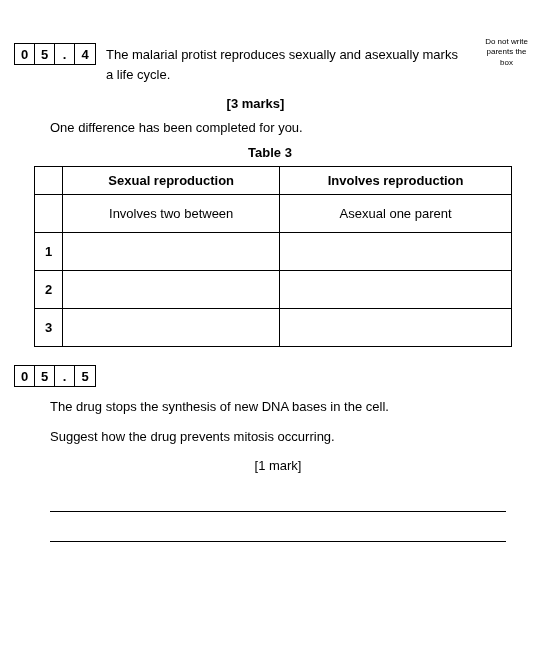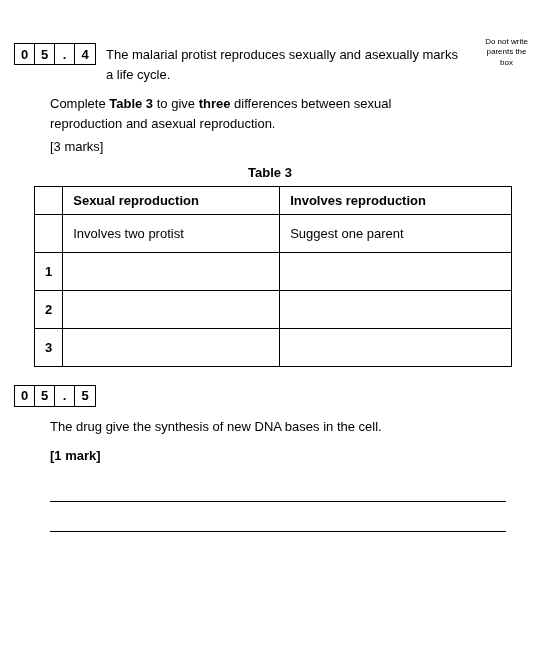--- a/index.html
+++ b/index.html
@@ -80,22 +80,22 @@
       margin-bottom: 4px;
     }
 
     .instruction-block p {
       font-size: 13px;
       line-height: 1.5;
       margin-bottom: 4px;
     }
 
     .marks-line {
-      text-align: left;
-      font-weight: normal;
+      text-align: center;
+      font-weight: bold;
       font-size: 13px;
       margin-right: 0;
     }
 
     .table-title {
       text-align: center;
       font-weight: bold;
       font-size: 13px;
       margin-bottom: 6px;
     }
@@ -108,21 +108,21 @@
 
     table {
       width: 100%;
       border-collapse: collapse;
       border: 1px solid #000;
     }
 
     table th, table td {
       border: 1px solid #000;
       padding: 6px 10px;
-      text-align: left;
+      text-align: center;
       font-size: 13px;
     }
 
     table th {
       font-weight: bold;
       background: #fff;
     }
 
     table .row-num {
       width: 28px;
@@ -153,22 +153,22 @@
       margin-bottom: 6px;
     }
 
     .block-55 p {
       font-size: 13px;
       line-height: 1.5;
       margin-bottom: 10px;
     }
 
     .marks-right {
-      text-align: left;
-      font-weight: bold;
+      text-align: center;
+      font-weight: normal;
       font-size: 13px;
       margin-right: 0px;
       margin-bottom: 10px;
     }
 
     .answer-lines {
       margin-left: 36px;
       margin-right: 20px;
     }
 
@@ -193,43 +193,41 @@
     <div class="question-number-box">
       <div class="q-cell">0</div>
       <div class="q-cell">5</div>
       <div class="q-cell">.</div>
       <div class="q-cell">4</div>
     </div>
     <div class="question-text">The malarial protist reproduces sexually and asexually marks a life cycle.</div>
   </div>
 
   <div class="instruction-block">
-    <p>
-      Complete <strong>Table 3</strong> to give <strong>three</strong> <span>differences between sexual reproduction and asexual reproduction.</span>
-    </p>
     <p class="marks-line">[3 marks]</p>
+    <p>One difference has been completed for you.</p>
   </div>
 
   <div class="table-title" style="margin-top:8px;">Table 3</div>
 
   <div class="table-container">
     <table>
       <thead>
         <tr>
           <th style="width:28px; border-right:none; border-bottom:1px solid #000;"></th>
           <th>Sexual reproduction</th>
           <th>Involves reproduction</th>
         </tr>
       </thead>
       <tbody>
 
         <tr>
           <td style="border-right:none;"></td>
-          <td class="content-cell">Involves two protist</td>
-          <td class="content-cell">Suggest one parent</td>
+          <td class="content-cell">Involves two between</td>
+          <td class="content-cell">Asexual one parent</td>
         </tr>
 
         <tr>
           <td class="row-num" style="border-right:none;">1</td>
           <td class="content-cell"></td>
           <td class="content-cell"></td>
         </tr>
 
         <tr>
           <td class="row-num" style="border-right:none;">2</td>
@@ -250,21 +248,22 @@
     <div class="question-header-55">
       <div class="question-number-box">
         <div class="q-cell">0</div>
         <div class="q-cell">5</div>
         <div class="q-cell">.</div>
         <div class="q-cell">5</div>
       </div>
     </div>
 
     <div class="block-55">
-      <p>The drug give the synthesis of new DNA bases in the cell.</p>
+      <p>The drug stops the synthesis of new DNA bases in the cell.</p>
+      <p>Suggest how the drug prevents mitosis occurring.</p>
       <p class="marks-right">[1 mark]</p>
     </div>
 
     <div class="answer-lines">
       <div class="answer-line"></div>
       <div class="answer-line"></div>
     </div>
   </div>
 
 </div>

